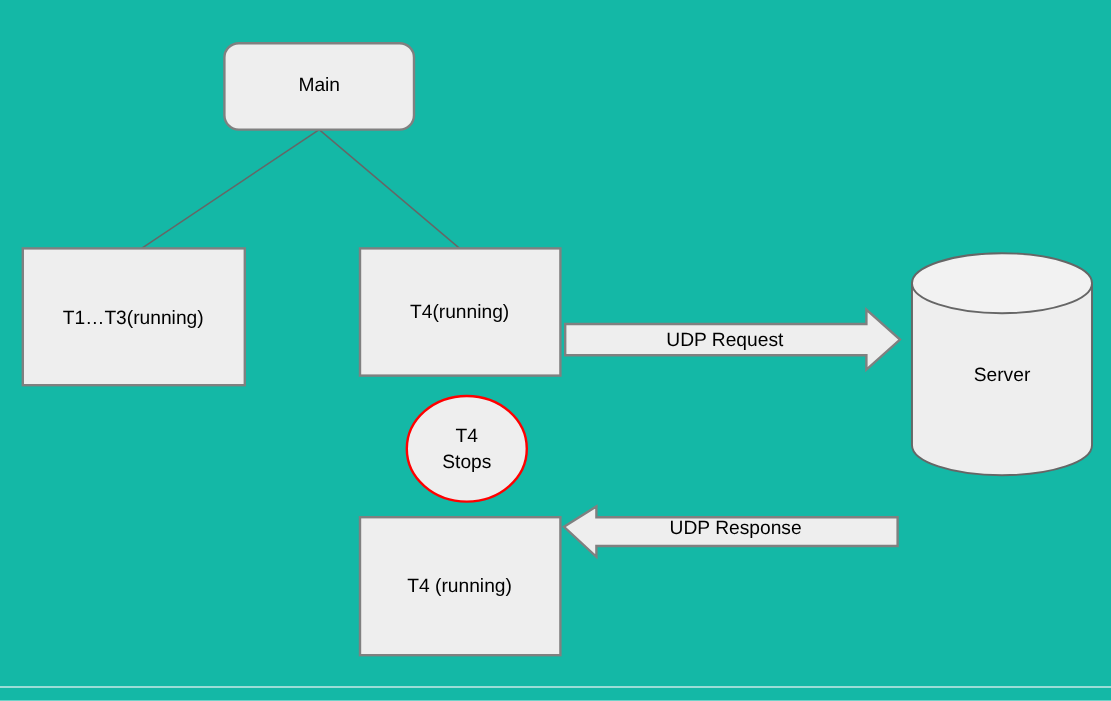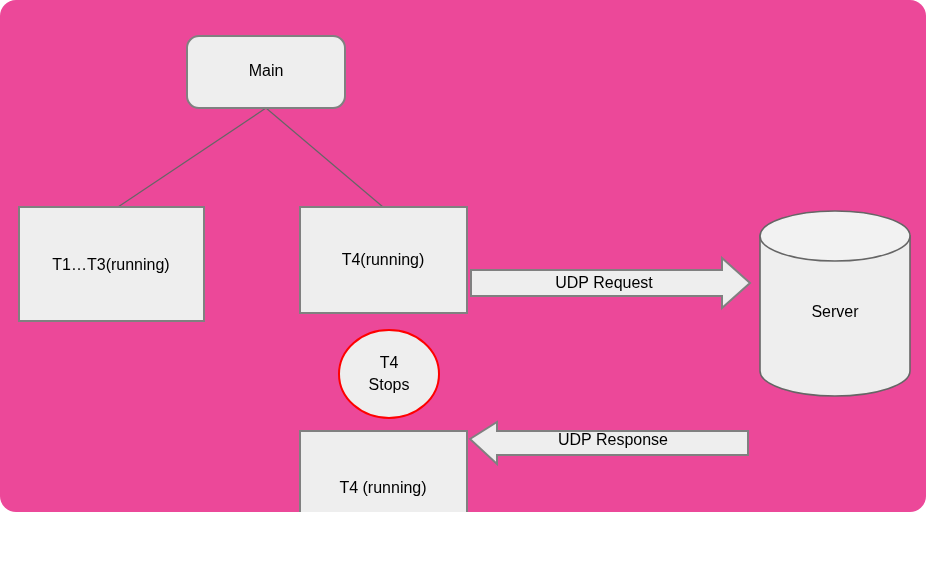--- a/index.html
+++ b/index.html
@@ -6,24 +6,23 @@
     margin: 0;
     padding: 0;
     background: #ffffff;
   }
   body {
     font-family: "Liberation Sans", sans-serif;
   }
   #canvas {
     position: relative;
     width: 926px;
-    height: 512px;
-    background: #ec4899;
+    height: 584px;
+    background: #14b8a6;
     overflow: hidden;
-    border-radius: 16px;
   }
   svg#diagram {
     position: absolute;
     left: 0;
     top: 0;
     width: 926px;
     height: 584px;
   }
   .node-text {
     font-family: "Liberation Sans", sans-serif;

